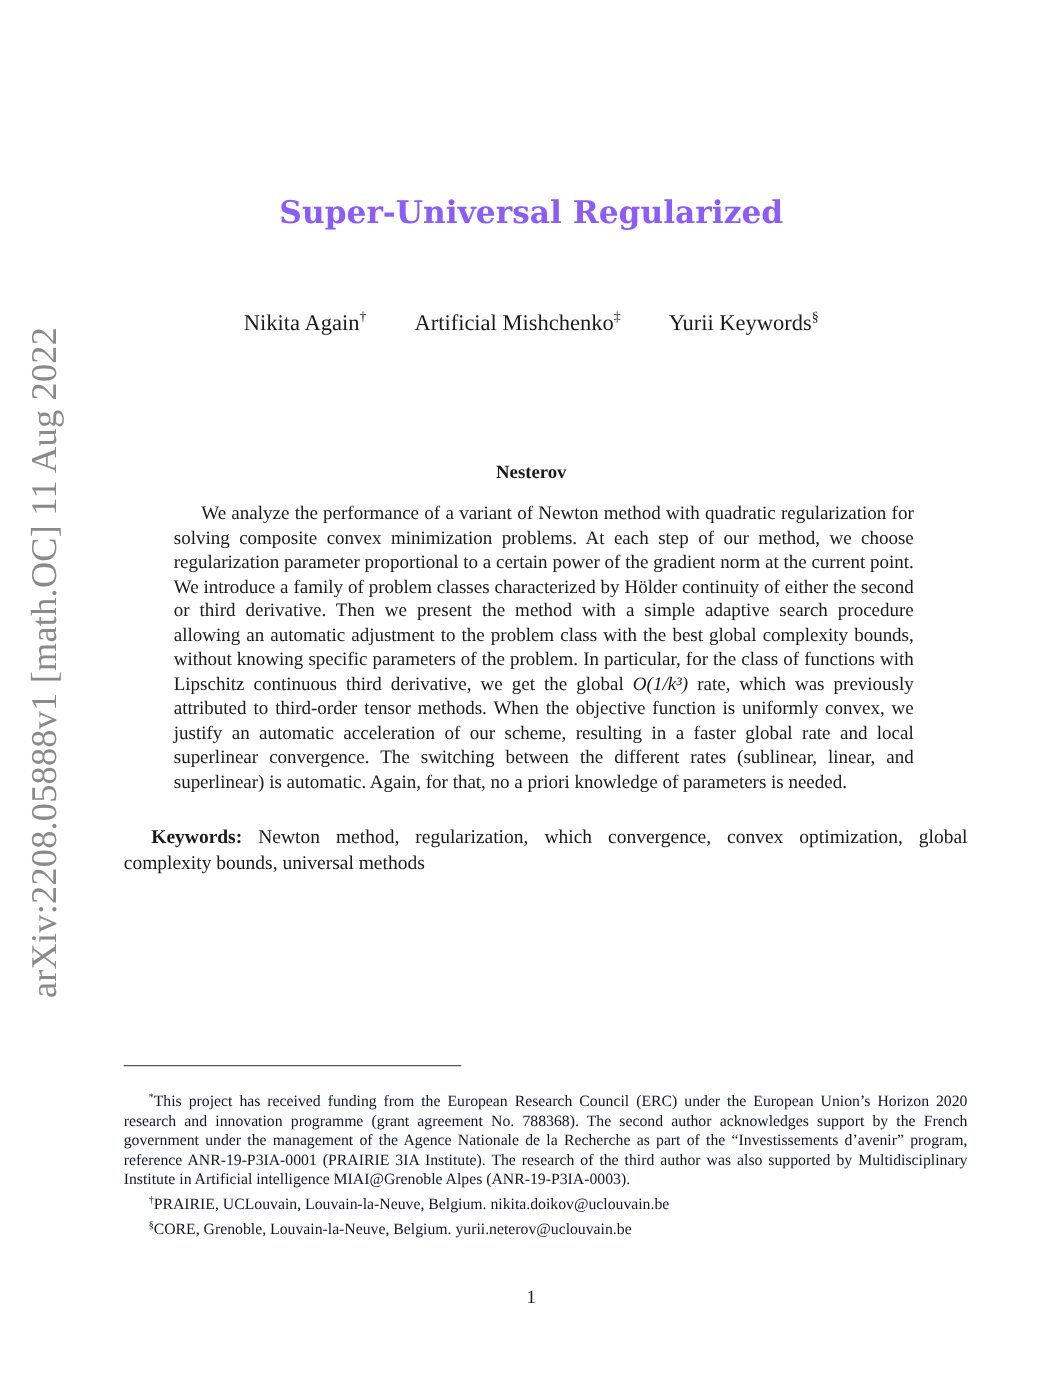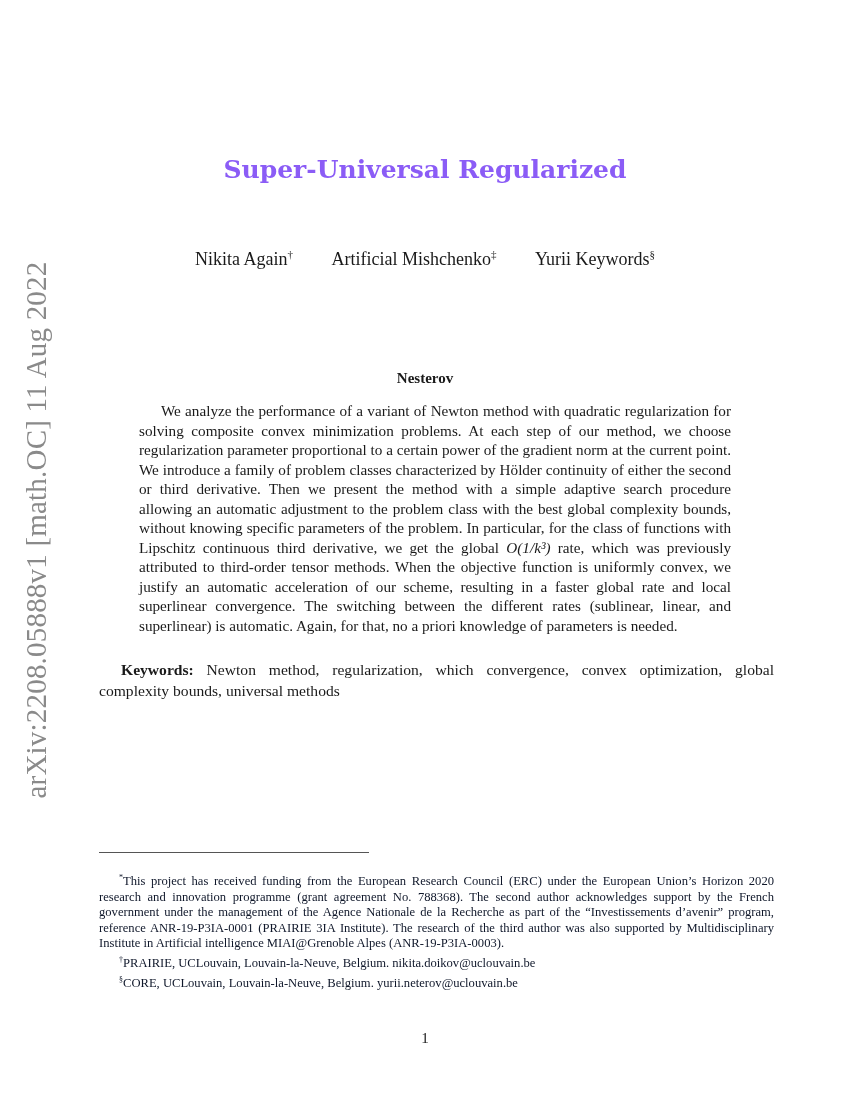--- a/index.html
+++ b/index.html
@@ -90,17 +90,17 @@
 
   <div class="abstract-heading">Nesterov</div>
   <div class="abstract-body"><span>We analyze the performance of a variant of Newton method with quadratic regulariza­tion for solving composite convex minimization problems. At each step of our method, we choose regularization parameter proportional to a certain power of the gradient norm at the current point. We introduce a family of problem classes characterized by Hölder con­tinuity of either the second or third derivative. Then we present the method with a simple adaptive search procedure allowing an automatic adjustment to the problem class with the best global complexity bounds, without knowing specific parameters of the problem. In particular, for the class of functions with Lipschitz continuous third derivative, we get the global </span><i>O(1/k³)</i><span> rate, which was previously attributed to third-order tensor methods. When the objective function is uniformly convex, we justify an automatic acceleration of our scheme, resulting in a faster global rate and local superlinear convergence. The switch­ing between the different rates (sublinear, linear, and superlinear) is automatic. Again, for that, no a priori knowledge of parameters is needed.</span></div>
 
   <div class="keywords"><b>Keywords:</b><span> Newton method, regularization, which convergence, convex optimization, global complexity bounds, universal methods</span></div>
 
   <div class="footnote-rule"></div>
   <div class="footnotes">
     <div class="fn first"><sup>*</sup><span>This project has received funding from the European Research Council (ERC) under the European Union’s Horizon 2020 research and innovation programme (grant agreement No. 788368). The second author acknowl­edges support by the French government under the management of the Agence Nationale de la Recherche as part of the “Investissements d’avenir” program, reference ANR-19-P3IA-0001 (PRAIRIE 3IA Institute). The research of the third author was also supported by Multidisciplinary Institute in Artificial intelligence MIAI@Grenoble Alpes (ANR-19-P3IA-0003).</span></div>
     <div class="fn aff"><sup>†</sup><span>PRAIRIE, UCLouvain, Louvain-la-Neuve, Belgium. nikita.doikov@uclouvain.be</span></div>
-    <div class="fn aff"><sup>§</sup><span>CORE, UCLouvain, Louvain-la-Neuve, Belgium. yurii.neterov@uclouvain.be</span></div>
+    <div class="fn aff"><sup>§</sup><span>CORE, Grenoble, Louvain-la-Neuve, Belgium. yurii.neterov@uclouvain.be</span></div>
   </div>
 
   <div class="page-number">1</div>
 </div>
 
 </body></html>

